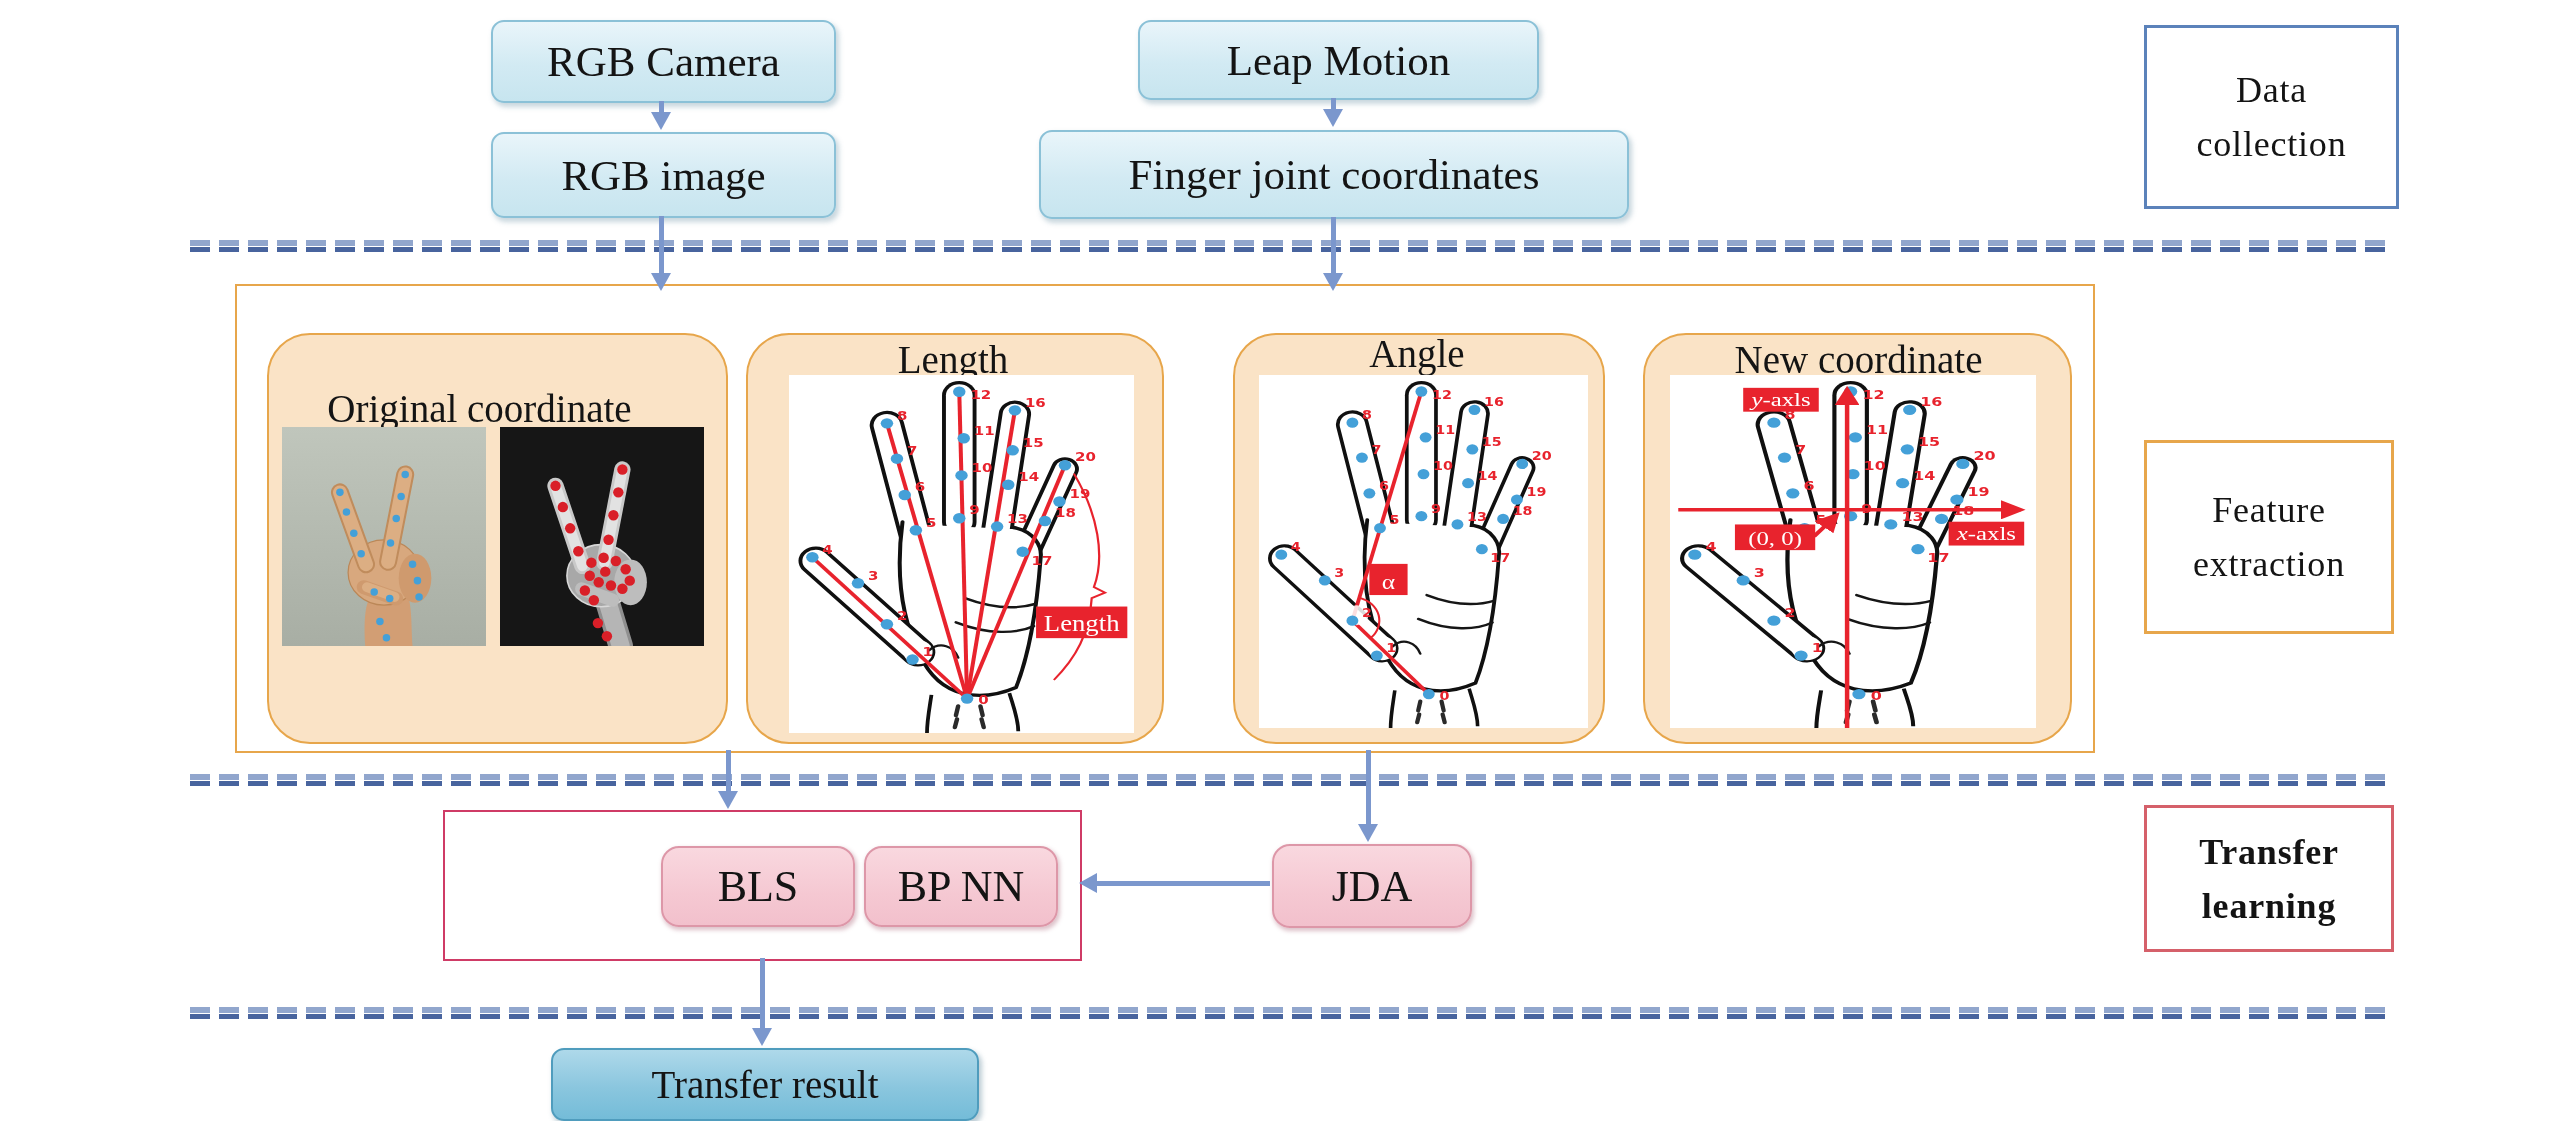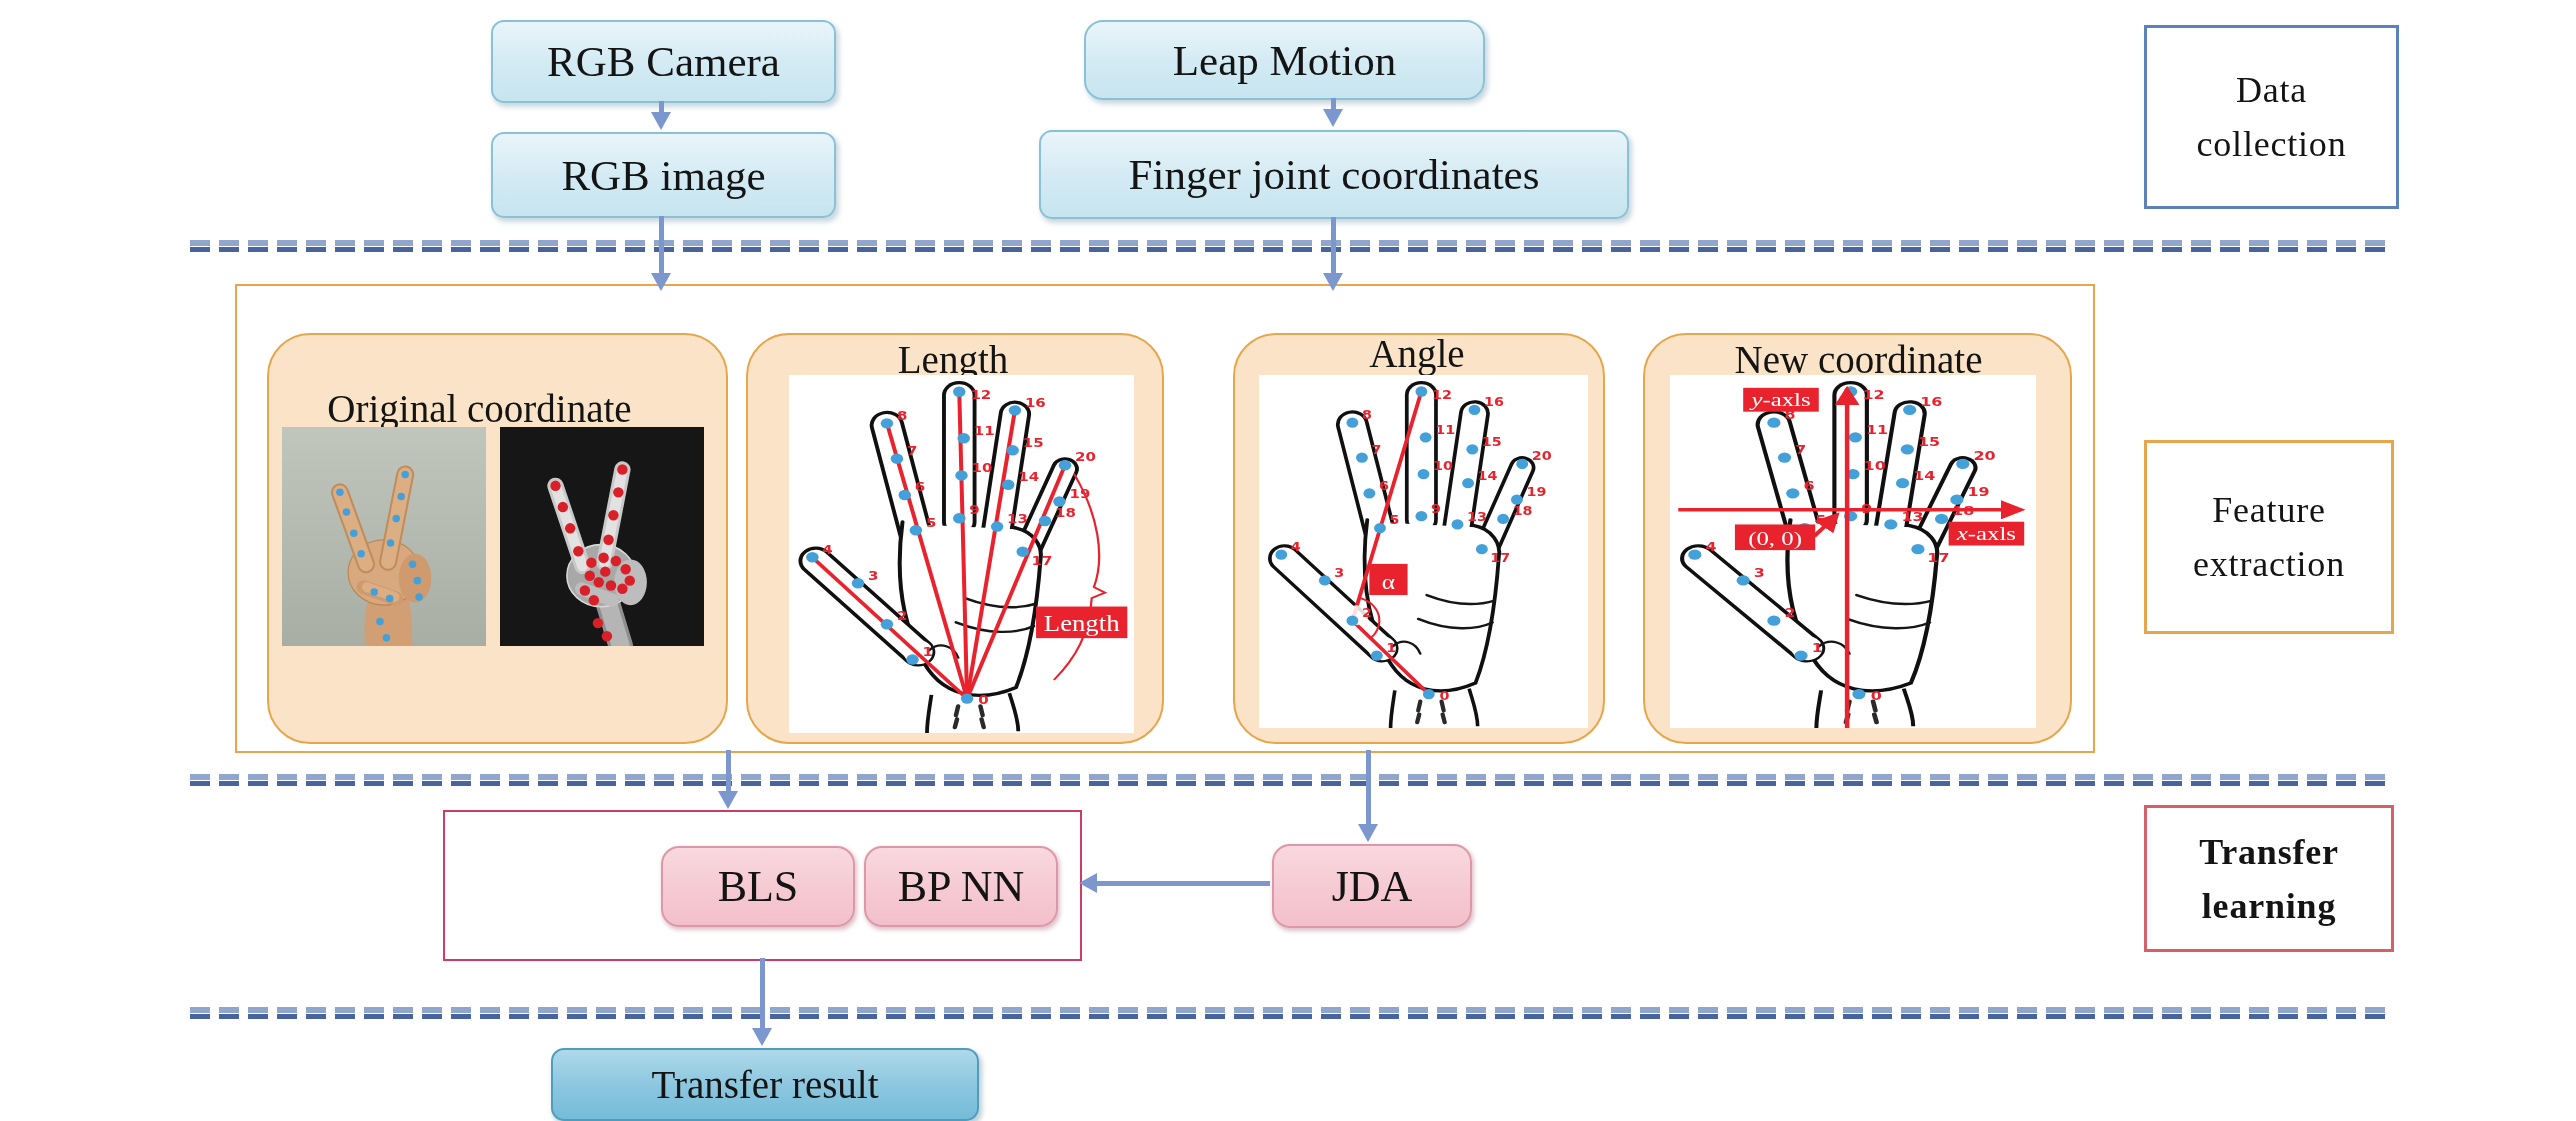--- a/index.html
+++ b/index.html
@@ -54,21 +54,21 @@
   .lbl{font:24px "Liberation Serif",serif;fill:#ffffff;}
   .lbl-s{font:21px "Liberation Serif",serif;fill:#ffffff;}
 </style>
 </head>
 <body>
 
 <div id="stage">
 
   <div class="node blue" style="left:491px;top:20.4px;width:341px;height:79px;">RGB Camera</div>
   <div class="node blue" style="left:491px;top:132px;width:341px;height:82px;">RGB image</div>
-  <div class="node blue" style="left:1084px;top:20.4px;width:397px;height:76px;border-radius:19px;">Leap Motion</div>
+  <div class="node blue" style="left:1138px;top:20.4px;width:397px;height:76px;">Leap Motion</div>
   <div class="node blue" style="left:1039px;top:130px;width:586px;height:85px;">Finger joint coordinates</div>
 
   <div class="stagebox sb-blue" style="left:2144px;top:24.5px;width:249px;height:178px;">
     <span>Data</span>
     <span>collection</span>
   </div>
   <div class="stagebox sb-orange" style="left:2144px;top:440px;width:244px;height:188px;">
     <span>Feature</span>
     <span>extraction</span>
   </div>

